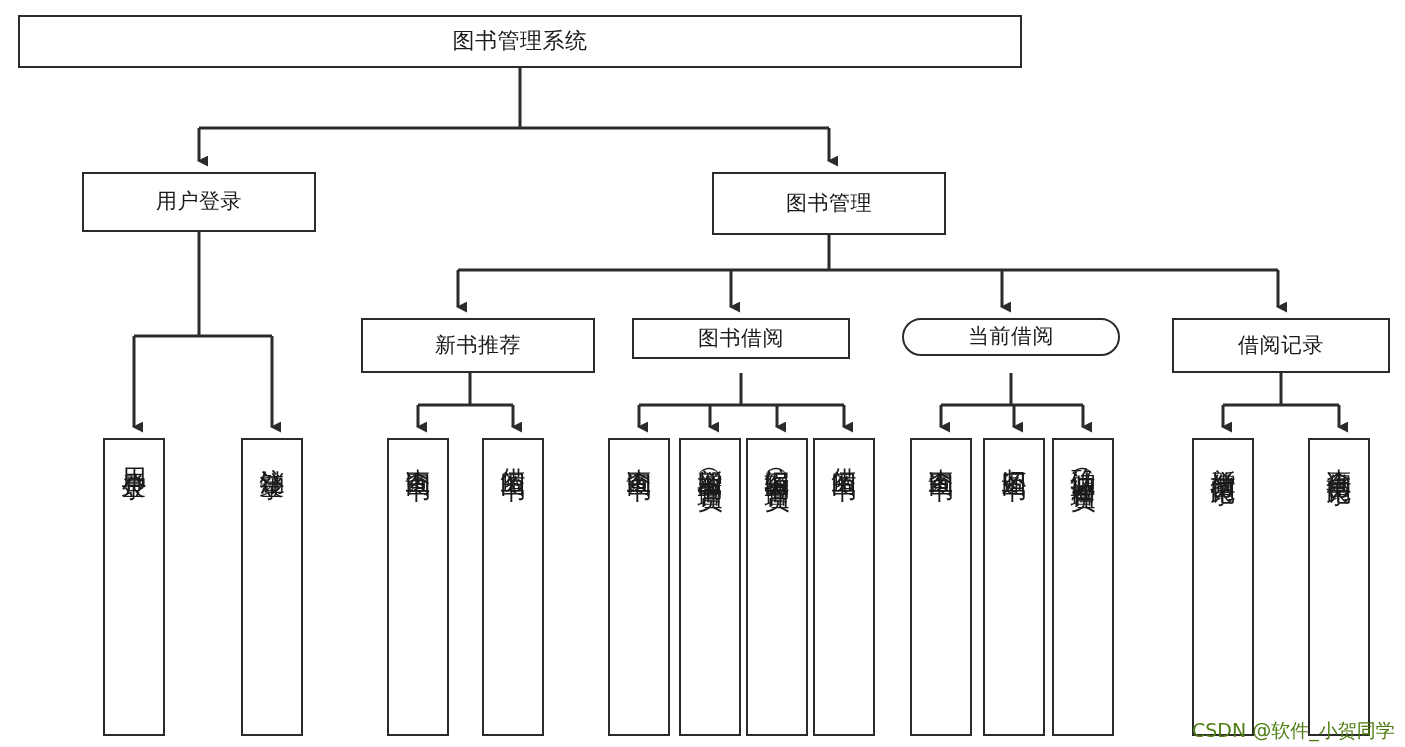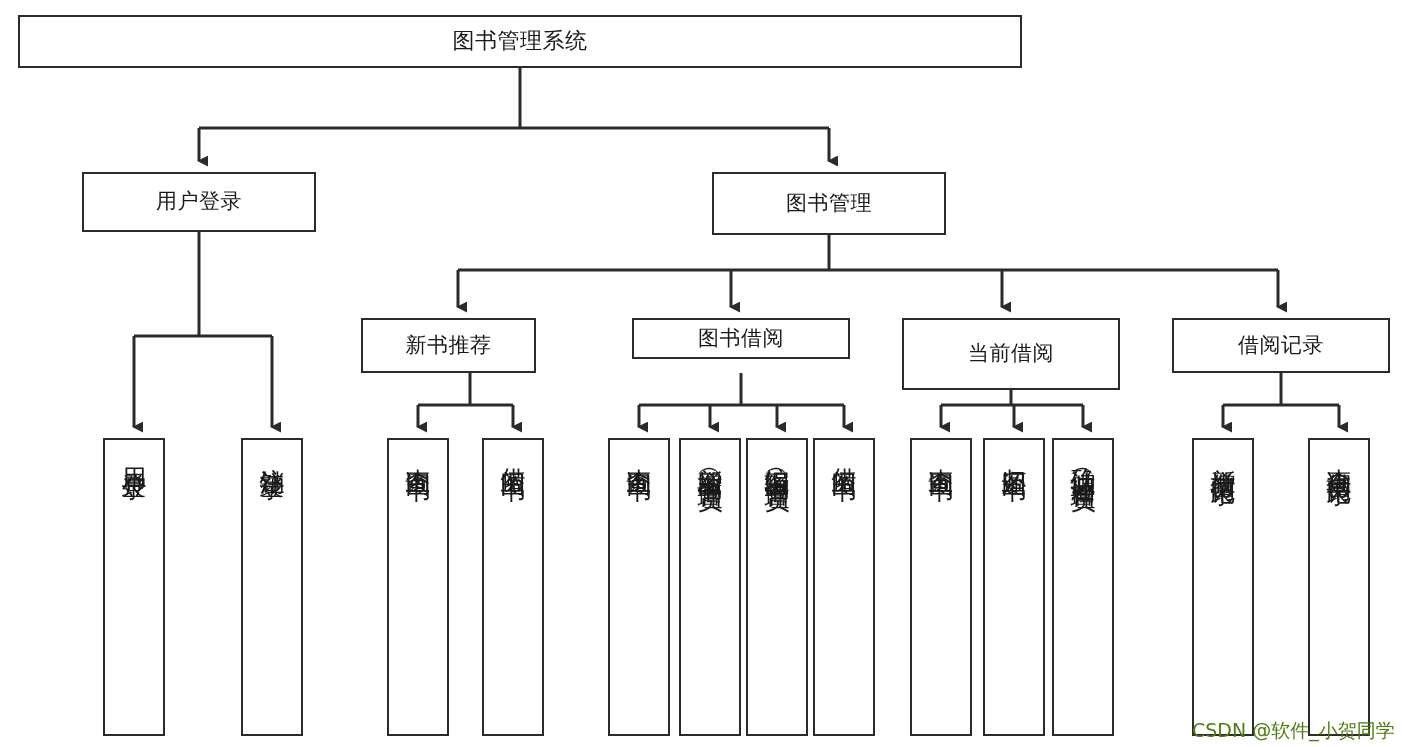--- a/index.html
+++ b/index.html
@@ -130,27 +130,27 @@
     <span class="label">图书管理系统</span>
   </div>
 
   <div class="node h" style="left: 82px; top: 172px; width: 234px; height: 60px;">
     <span class="label">用户登录</span>
   </div>
   <div class="node h" style="left: 712px; top: 172px; width: 234px; height: 63px;">
     <span class="label">图书管理</span>
   </div>
 
-  <div class="node h" style="left: 361px; top: 318px; width: 175px; height: 55px;">
+  <div class="node h" style="left: 361px; top: 318px; width: 234px; height: 55px;">
     <span class="label">新书推荐</span>
   </div>
   <div class="node h" style="left: 632px; top: 318px; width: 218px; height: 41px;">
     <span class="label">图书借阅</span>
   </div>
-  <div class="node h" style="left: 902px; top: 318px; width: 218px; height: 72px;">
+  <div class="node h" style="left: 902px; top: 318px; width: 218px; height: 38px; border-radius: 24px;">
     <span class="label">当前借阅</span>
   </div>
   <div class="node h" style="left: 1172px; top: 318px; width: 218px; height: 55px;">
     <span class="label">借阅记录</span>
   </div>
 
   <div class="node v" style="left: 103px; top: 438px; width: 62px; height: 298px;">
     <span class="label">用户登录</span>
   </div>
   <div class="node v" style="left: 241px; top: 438px; width: 62px; height: 298px;">

